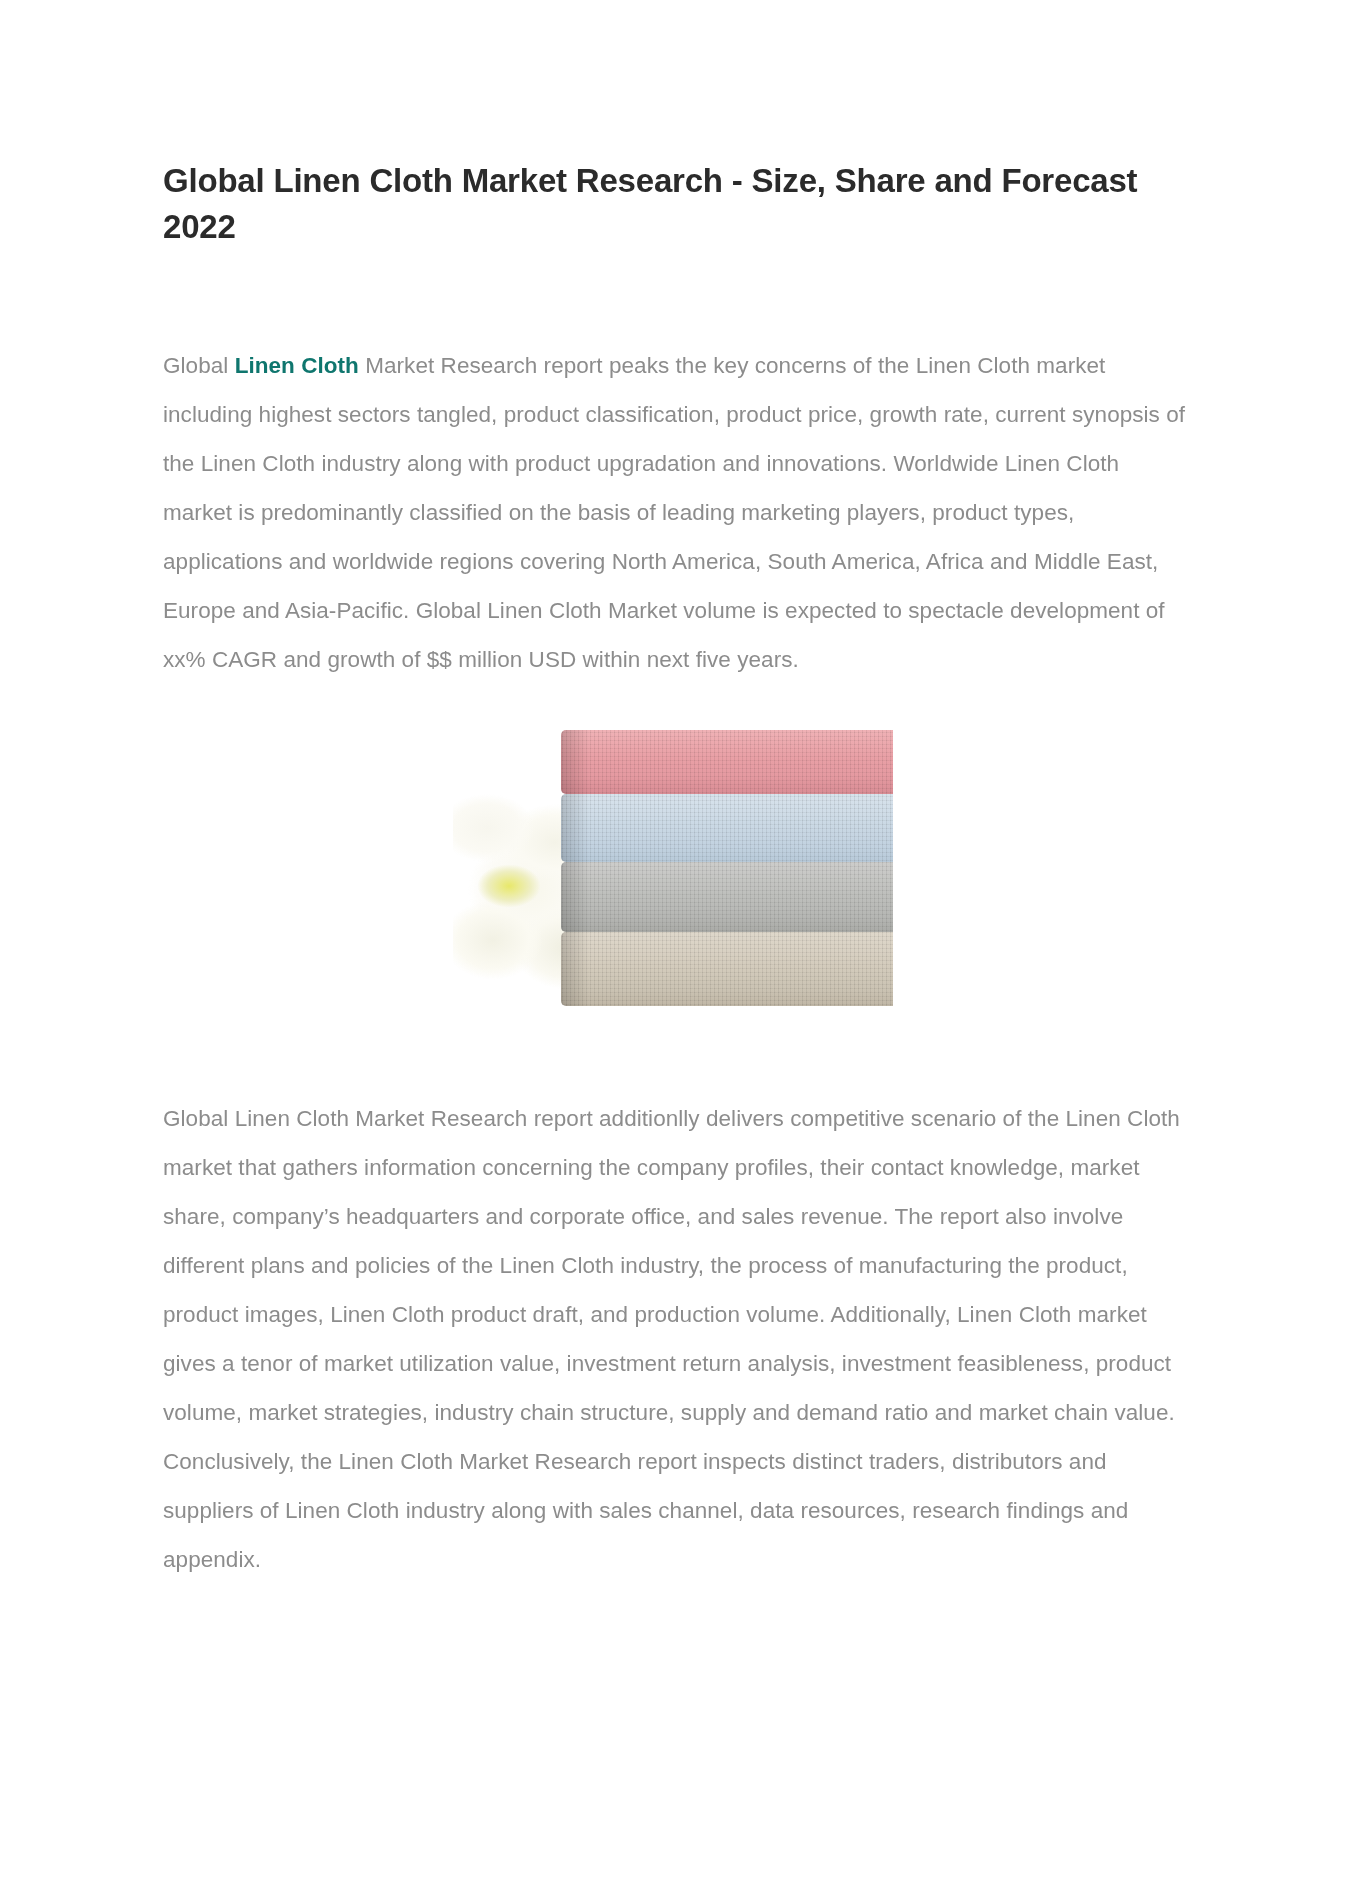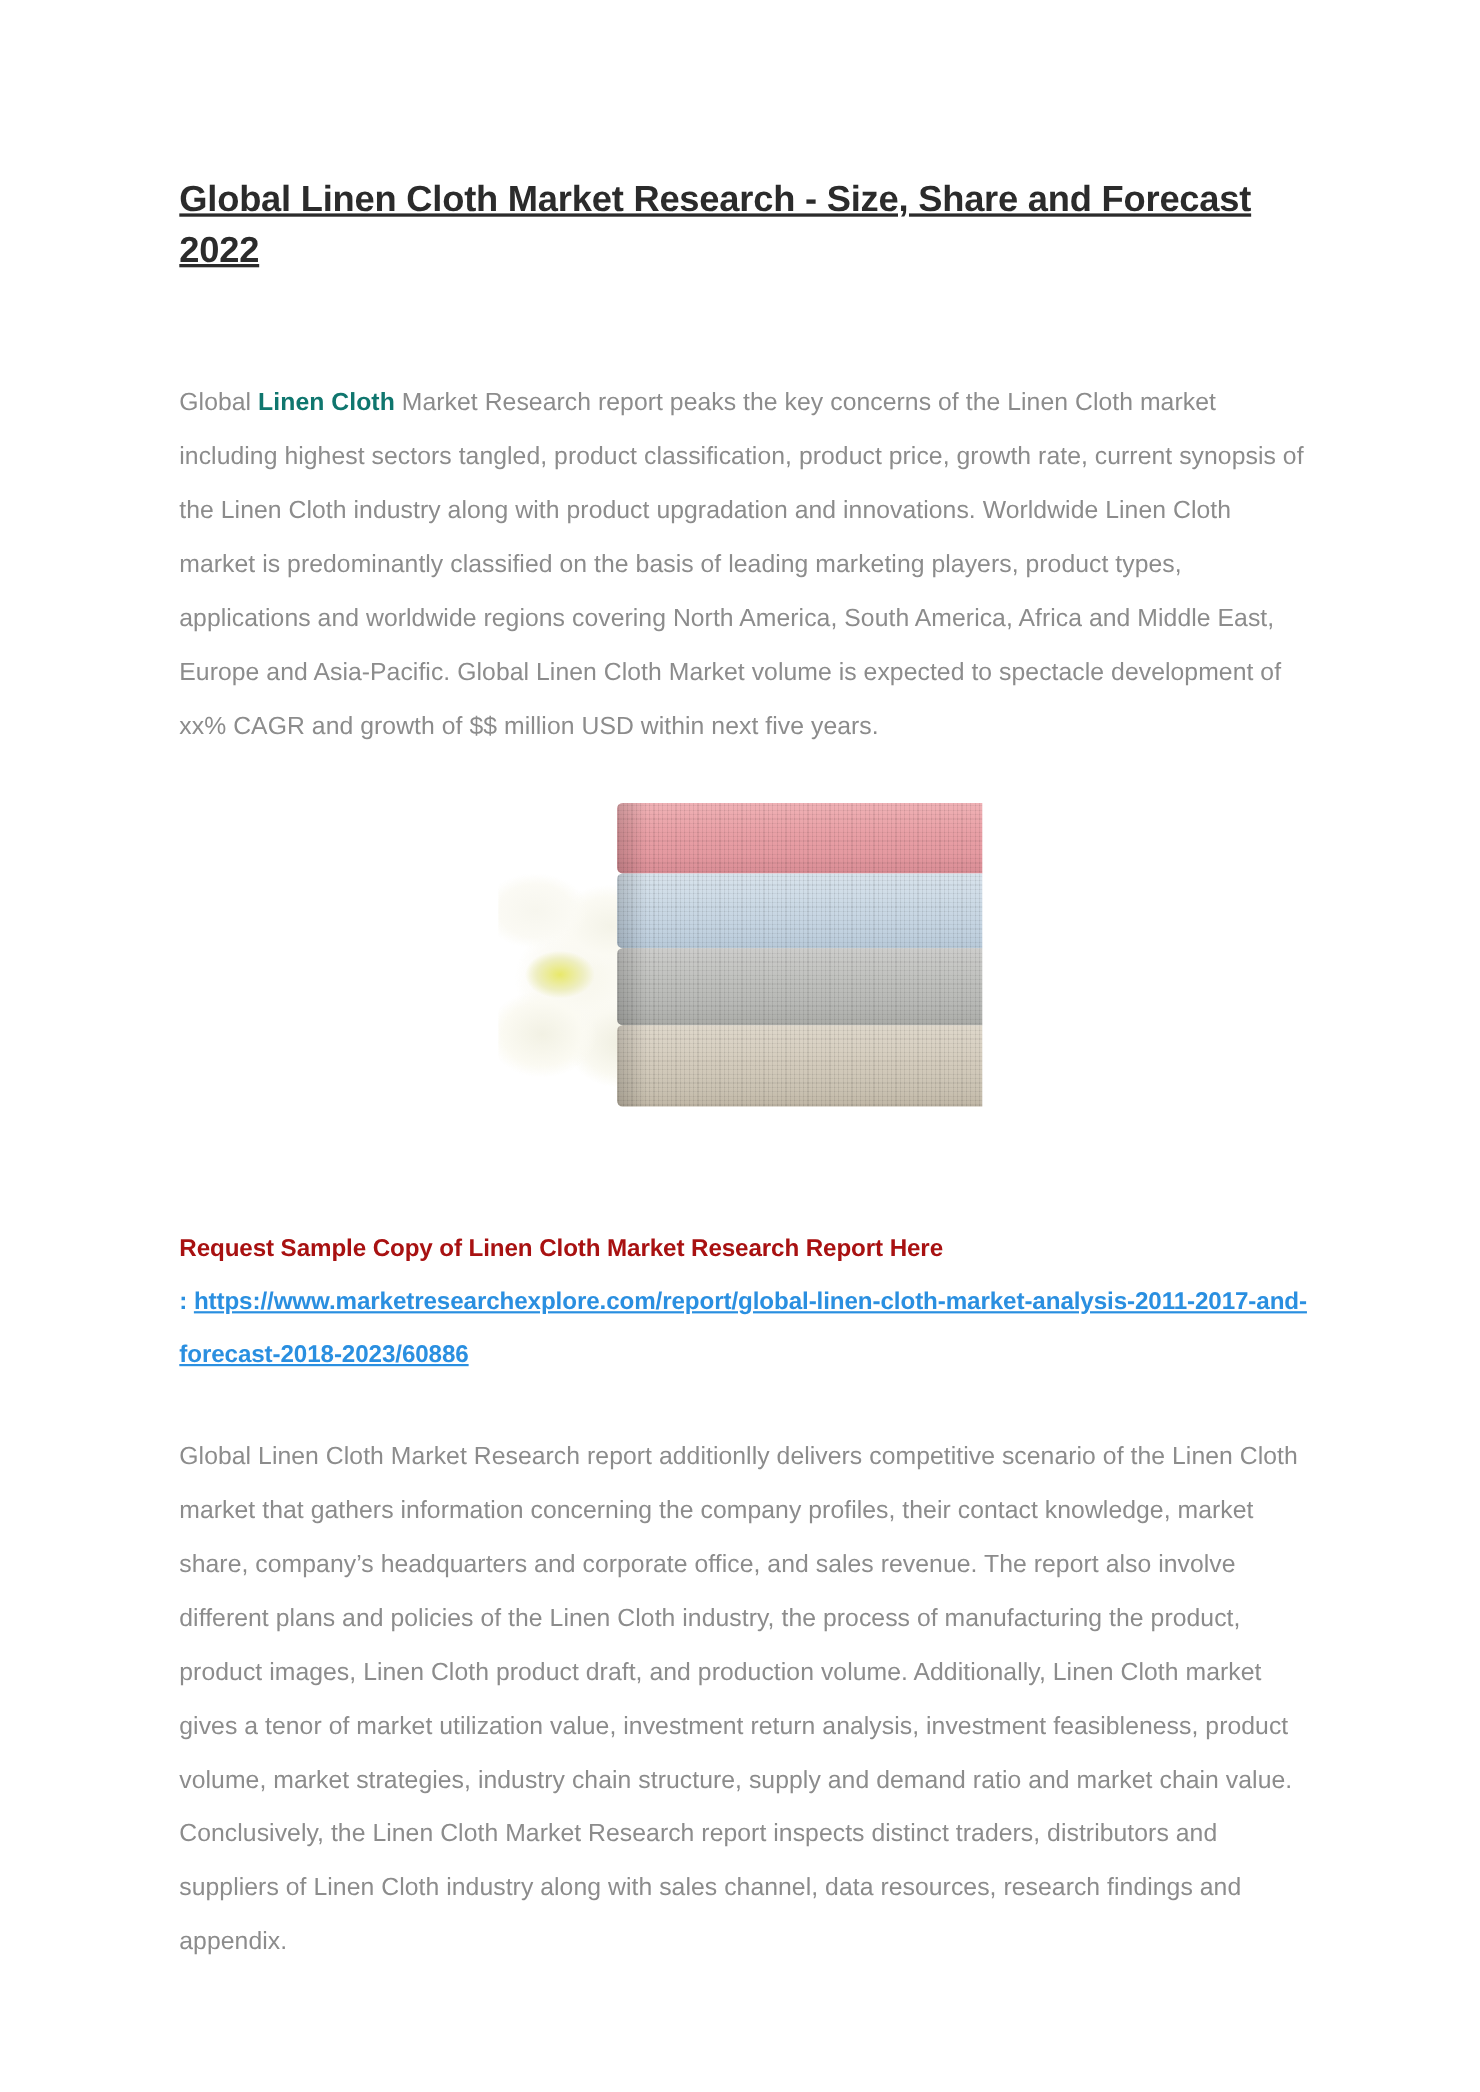--- a/index.html
+++ b/index.html
@@ -28,21 +28,20 @@
   }
   .doc-title {
     font-size: 33px;
     line-height: 46px;
     font-weight: bold;
     color: #2b2b2b;
     letter-spacing: -0.2px;
     margin: 0;
     padding-top: 158px;
     width: 980px;
-    text-decoration: underline;
   }
   .para {
     font-size: 22.5px;
     line-height: 49px;
     color: #8c8c8c;
     font-weight: 400;
     margin: 0;
     letter-spacing: 0.05px;
   }
   .para-1 {
@@ -166,21 +165,17 @@
     <div class="figure-wrap">
       <div class="fabric-photo">
         <div class="flower"></div>
         <div class="cloth cloth-pink"></div>
         <div class="cloth cloth-blue"></div>
         <div class="cloth cloth-grey"></div>
         <div class="cloth cloth-beige"></div>
       </div>
     </div>
 
-    <div class="link-block">
-      <span class="link-heading">Request Sample Copy of Linen Cloth Market Research Report Here</span><br>
-      <span class="link-colon">: </span><a class="link-url" href="#">https://www.marketresearchexplore.com/report/global-linen-cloth-market-analysis-2011-2017-and-forecast-2018-2023/60886</a>
-    </div>
 
     <p class="para para-2">Global Linen Cloth Market Research report additionlly delivers competitive scenario of the Linen Cloth market that gathers information concerning the company profiles, their contact knowledge, market share, company’s headquarters and corporate office, and sales revenue. The report also involve different plans and policies of the Linen Cloth industry, the process of manufacturing the product, product images, Linen Cloth product draft, and production volume. Additionally, Linen Cloth market gives a tenor of market utilization value, investment return analysis, investment feasibleness, product volume, market strategies, industry chain structure, supply and demand ratio and market chain value. Conclusively, the Linen Cloth Market Research report inspects distinct traders, distributors and suppliers of Linen Cloth industry along with sales channel, data resources, research findings and appendix.</p>
 
   </div>
 </div>
 
 </body></html>

